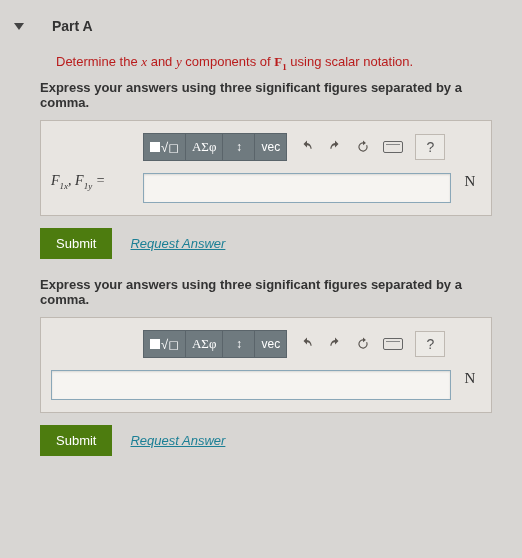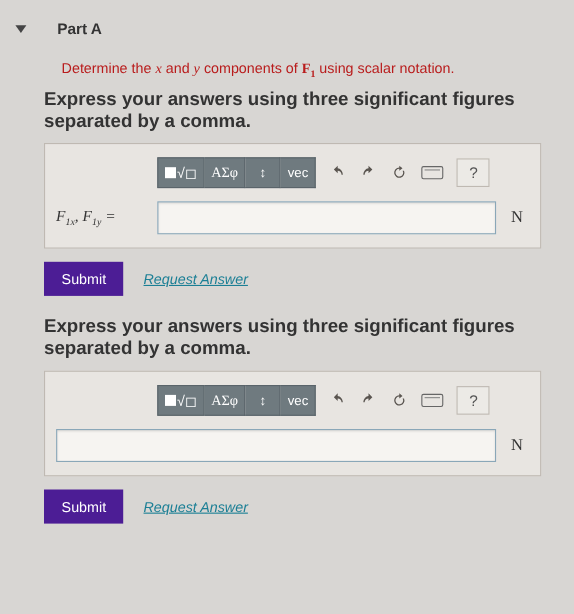--- a/index.html
+++ b/index.html
@@ -39,21 +39,21 @@
     line-height: 1.5;
   }
   .prompt .ital { font-style: italic; font-family: Georgia, serif; }
   .prompt .bold { font-weight: bold; font-family: Georgia, serif; }
   .prompt .sub { font-size: 9px; vertical-align: sub; }
   .prompt-strong {
     margin-left: 28px;
     margin-bottom: 10px;
     font-weight: bold;
     color: #333;
-    font-size: 17px;
+    font-size: 13px;
   }
   .answer-box {
     margin-left: 28px;
     border: 1px solid #bfb9b2;
     background: #e8e5e1;
     padding: 12px 10px 12px 10px;
     width: 452px;
   }
   .toolbar {
     display: flex;
@@ -120,21 +120,21 @@
     left: 2px; right: 2px; top: 2px; bottom: 2px;
     border-top: 1px solid #888;
   }
   .radical-glyph { font-size: 13px; }
   .greek { font-family: Georgia, serif; font-size: 13px; }
   .blkrect {
     display:inline-block; width:10px; height:10px; background:#fff; margin-right:1px;
   }
   .input-row {
     display: flex;
-    align-items: center;
+    align-items: flex-start;
     gap: 8px;
   }
   .var-label {
     width: 84px;
     text-align: left;
     font-family: Georgia, serif;
     font-style: italic;
     color: #333;
     font-size: 14px;
     white-space: nowrap;
@@ -157,21 +157,21 @@
     color: #333;
   }
   .actions {
     margin-left: 28px;
     margin-top: 12px;
     display: flex;
     align-items: center;
     gap: 18px;
   }
   .submit-btn {
-    background: #4c1d95;
+    background: #4d7c0f;
     color: #fff;
     border: none;
     padding: 8px 16px;
     font-size: 13px;
     cursor: pointer;
   }
   .request-link {
     color: #1b7f95;
     text-decoration: underline;
     font-size: 13px;

